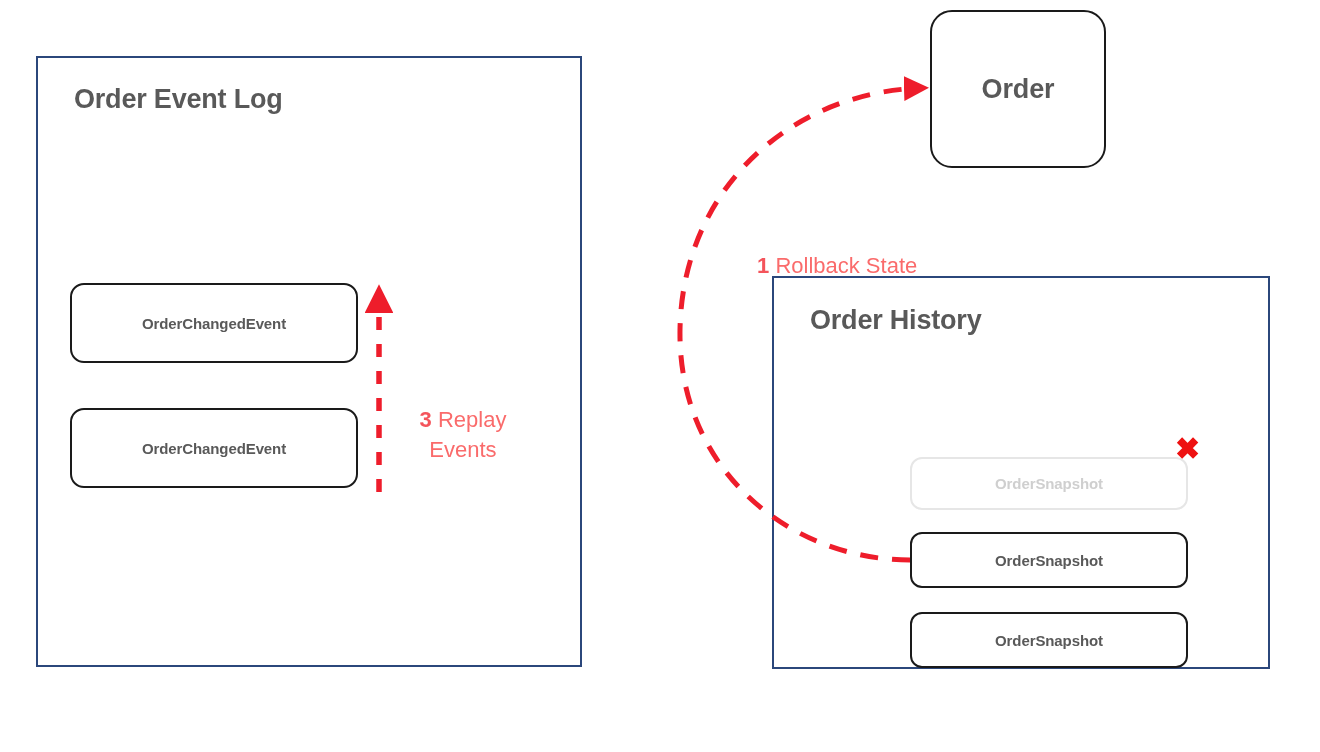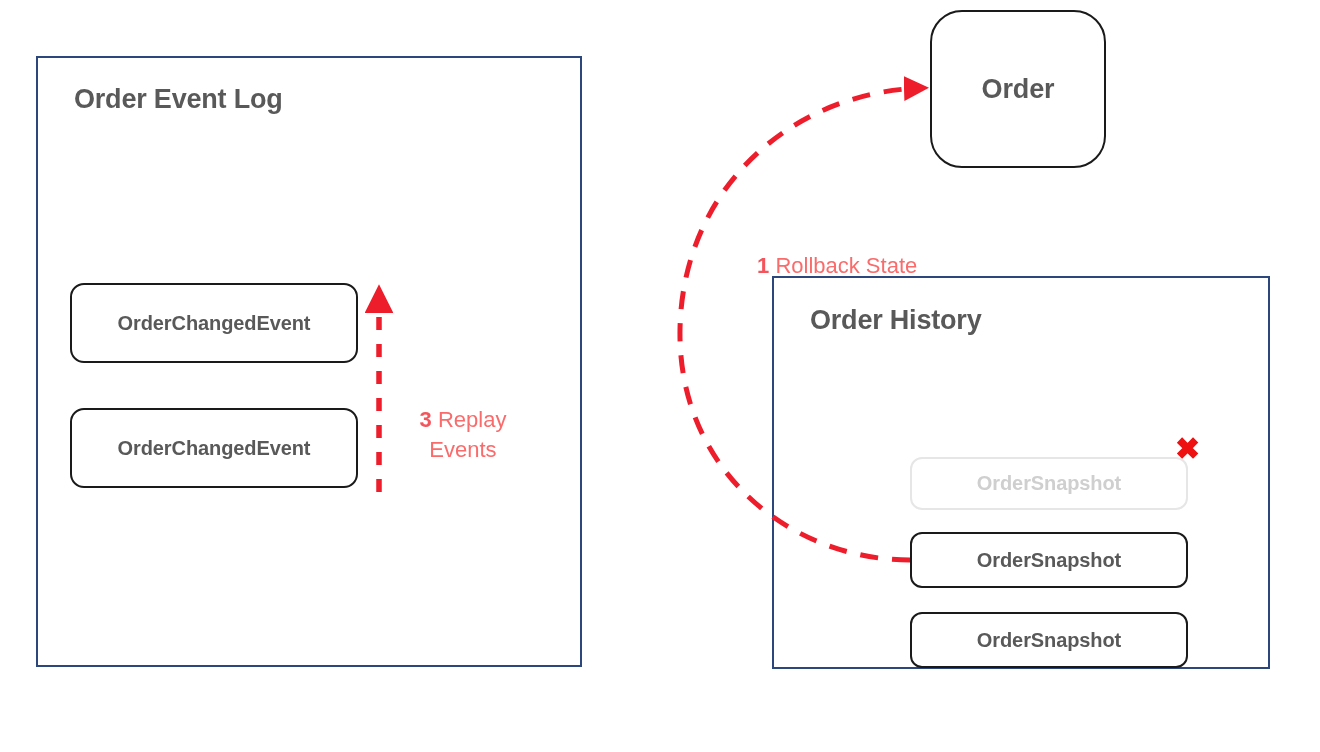--- a/index.html
+++ b/index.html
@@ -44,38 +44,38 @@
     position: absolute;
     box-sizing: border-box;
     background: #ffffff;
     border: 2.4px solid #1a1a1a;
     border-radius: 14px;
     display: flex;
     align-items: center;
     justify-content: center;
     color: #595959;
     font-weight: bold;
-    font-size: 20px;
+    font-size: 15px;
     letter-spacing: -0.1px;
   }
   .node.faded {
     border-color: #e6e6e6;
     border-width: 2px;
     color: #cfcfcf;
   }
 
   
   #evt-0 { left: 70px; top: 283px; width: 288px; height: 80px; }
   #evt-1 { left: 70px; top: 408px; width: 288px; height: 80px; }
   #evt-2 { left: 70px; top: 536px; width: 288px; height: 80px; }
 
   
   #order-box {
     left: 930px; top: 10px; width: 176px; height: 158px;
-    border-radius: 32px;
+    border-radius: 22px;
     font-size: 27px;
   }
 
   
   #snap-0 { left: 910px; top: 457px; width: 278px; height: 53px; border-radius: 12px; }
   #snap-1 { left: 910px; top: 532px; width: 278px; height: 56px; border-radius: 12px; }
   #snap-2 { left: 910px; top: 612px; width: 278px; height: 56px; border-radius: 12px; }
 
   
   .step-label {

